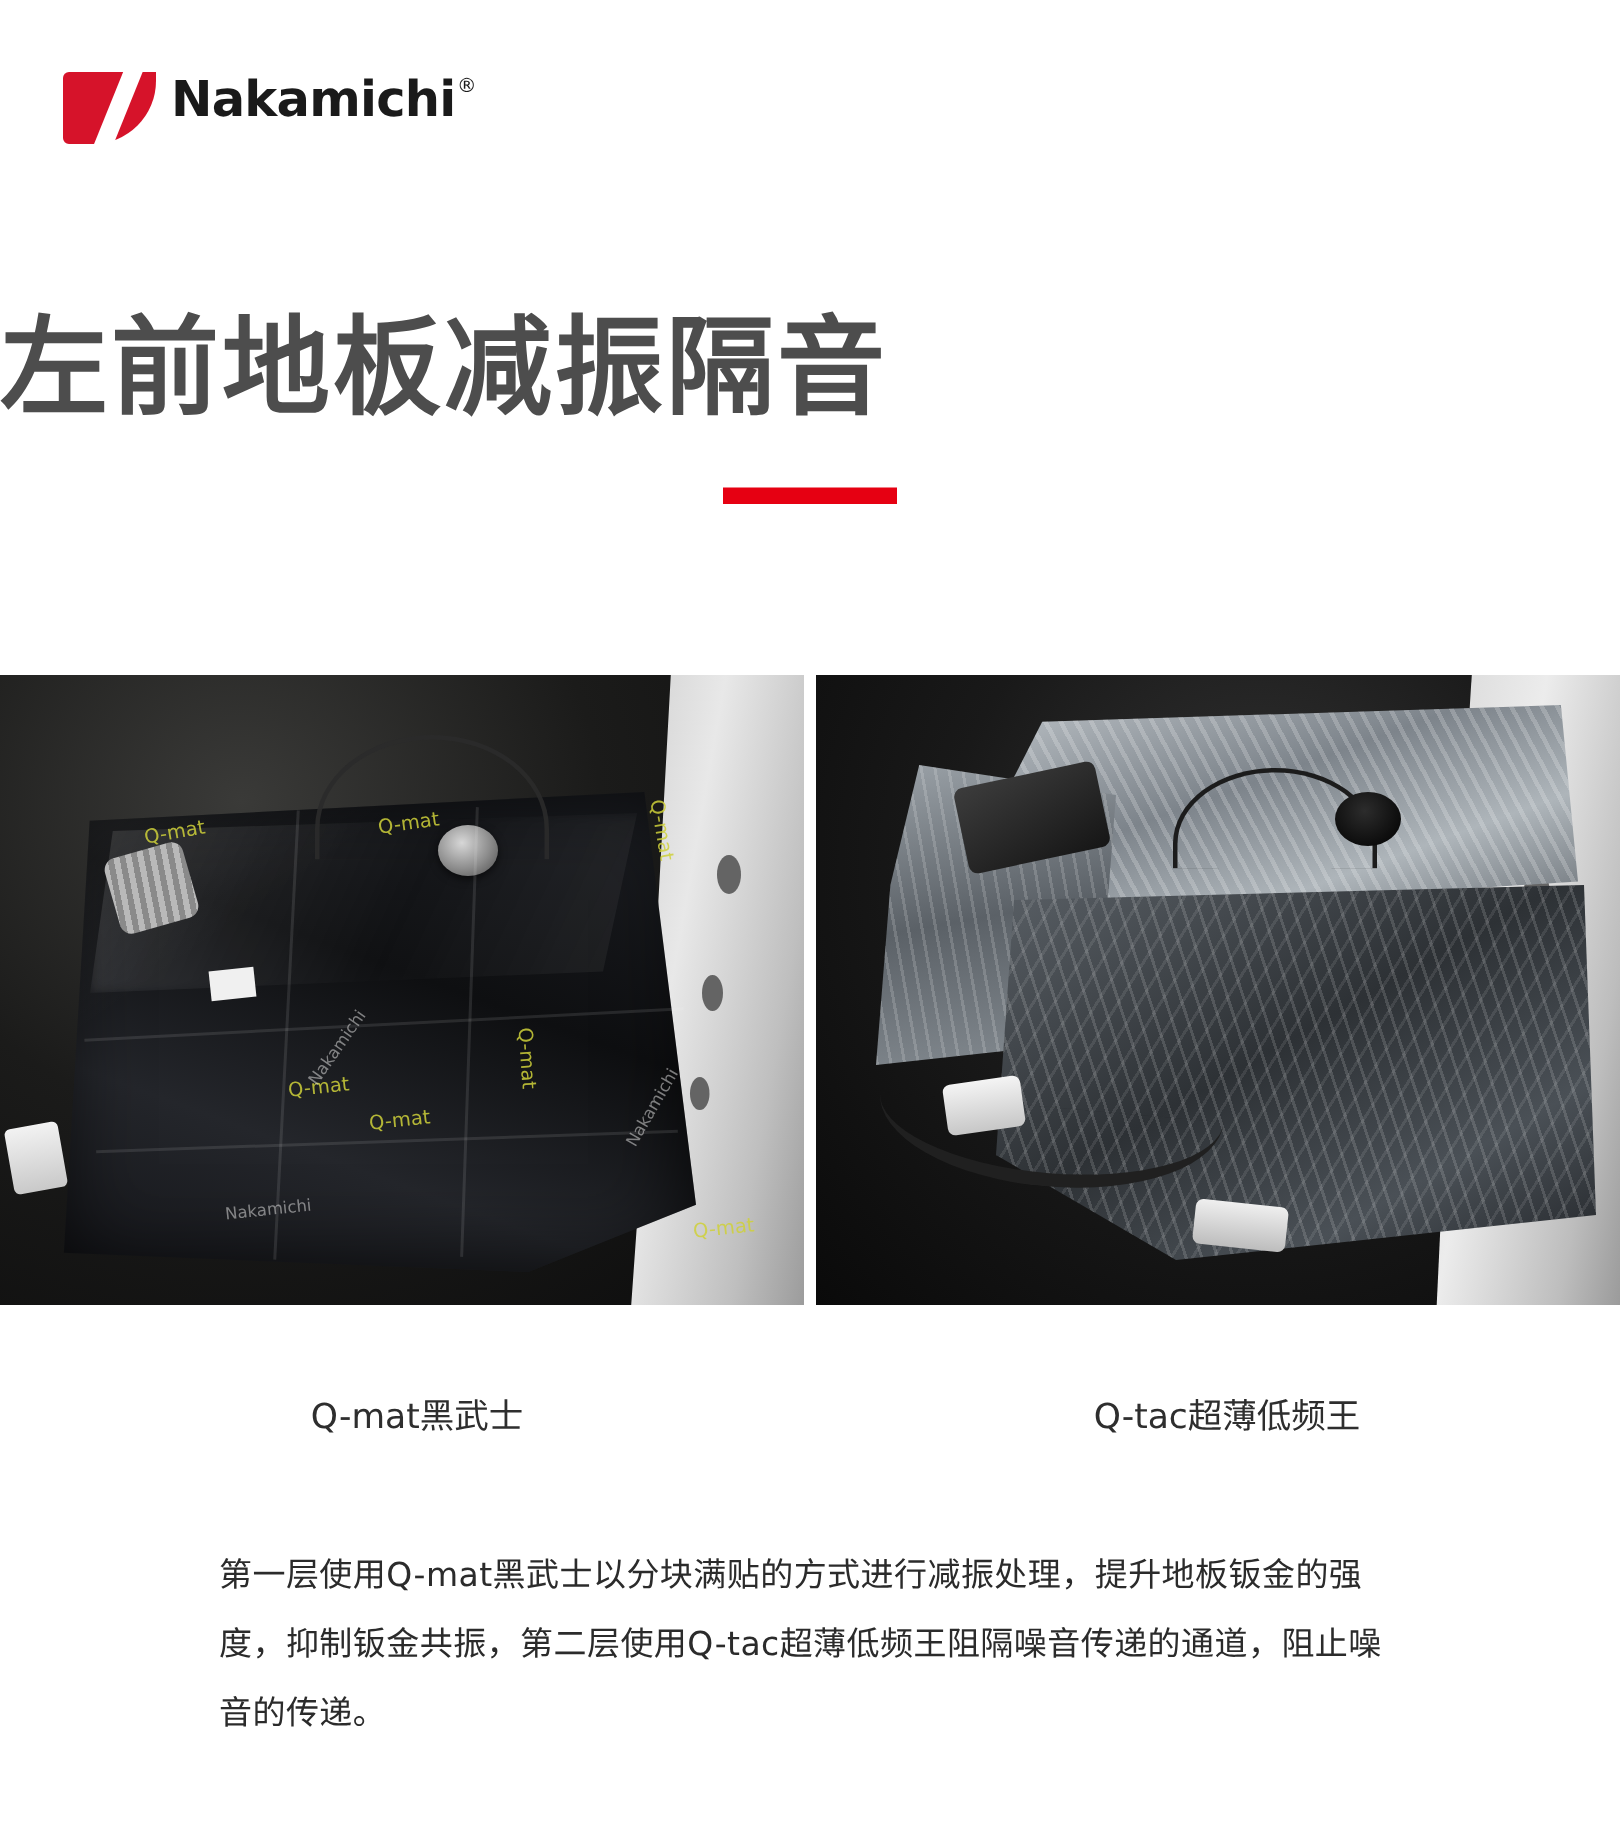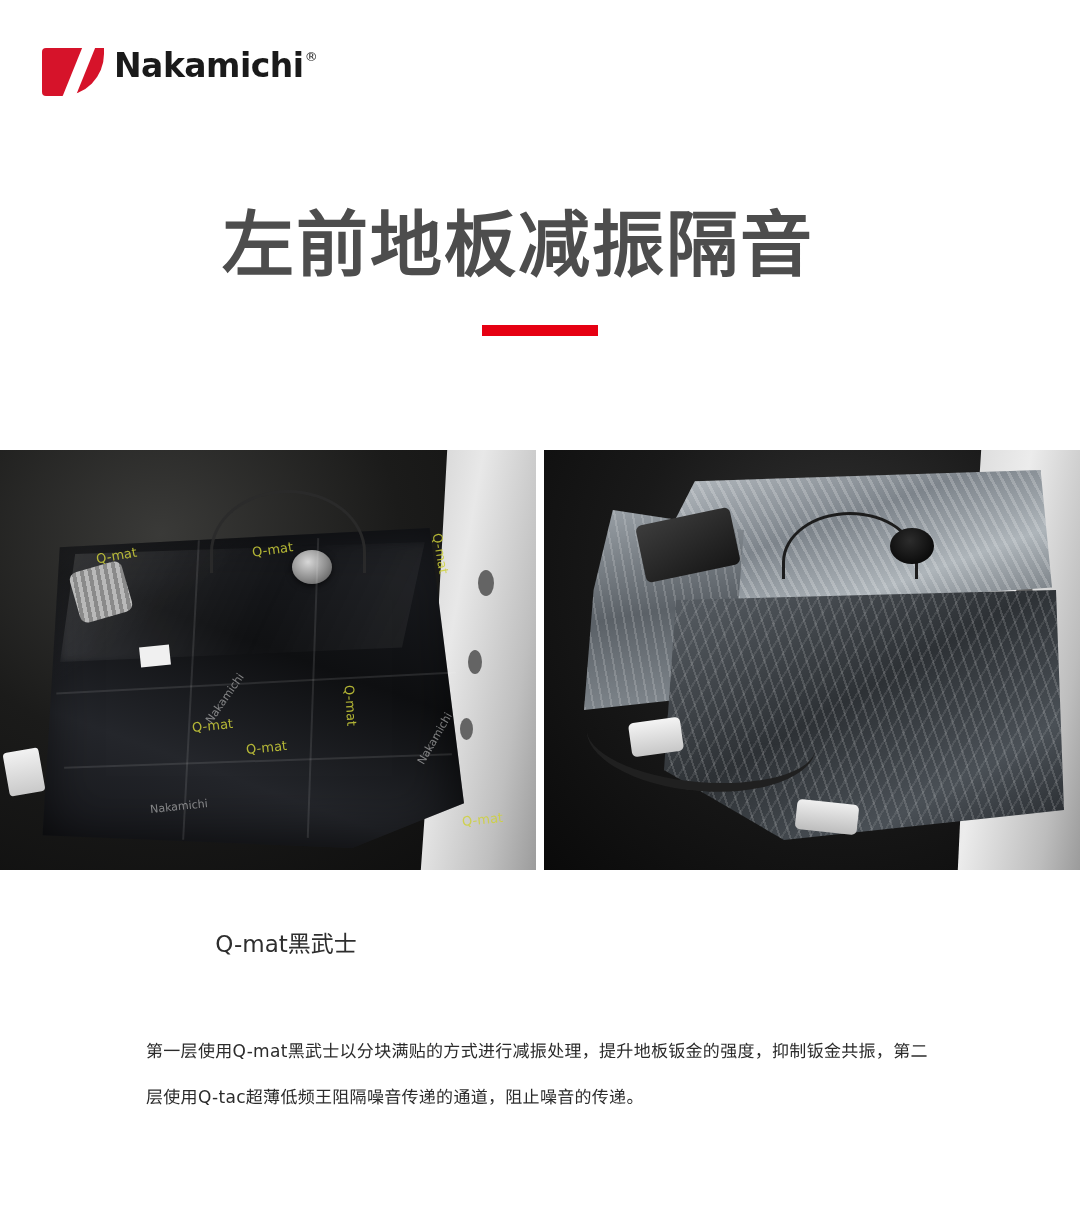--- a/index.html
+++ b/index.html
@@ -83,21 +83,20 @@
     margin-top: 4px;
     font-family: "DejaVu Sans", sans-serif;
   }
 
   
   .title {
     position: absolute;
     top: 186px;
     left: 0;
     width: 1036px;
-    text-align: center;
     font-size: 72px;
     font-weight: bold;
     color: #4d4d4d;
     letter-spacing: 2px;
     font-family: "DejaVu Sans", sans-serif;
   }
   .title-rule {
     position: absolute;
     top: 325px;
     left: 482px;
@@ -292,21 +291,21 @@
     font-family: "DejaVu Sans", sans-serif;
     padding-left: 16px;
   }
 
   
   .para {
     position: absolute;
     top: 1028px;
     left: 146px;
     width: 790px;
-    font-size: 17px;
+    font-size: 22px;
     line-height: 46px;
     color: #2b2b2b;
     letter-spacing: 0.3px;
     font-family: "DejaVu Sans", sans-serif;
   }
 </style>
 </head>
 <body>
 
 <div class="logo-block">
@@ -370,15 +369,16 @@
     <div class="p-fill r-wire"></div>
     <div class="p-fill r-grommet"></div>
     <div class="p-fill r-cable"></div>
     <div class="p-fill r-connector"></div>
     <div class="p-fill r-connector2"></div>
   </div>
 </div>
 
 <div class="captions">
   <div class="caption">Q-mat黑武士</div>
+  <div class="caption">Q-tac超薄低频王</div>
 </div>
 
 <div class="para">第一层使用Q-mat黑武士以分块满贴的方式进行减振处理，提升地板钣金的强度，抑制钣金共振，第二层使用Q-tac超薄低频王阻隔噪音传递的通道，阻止噪音的传递。</div>
 
 </body></html>

